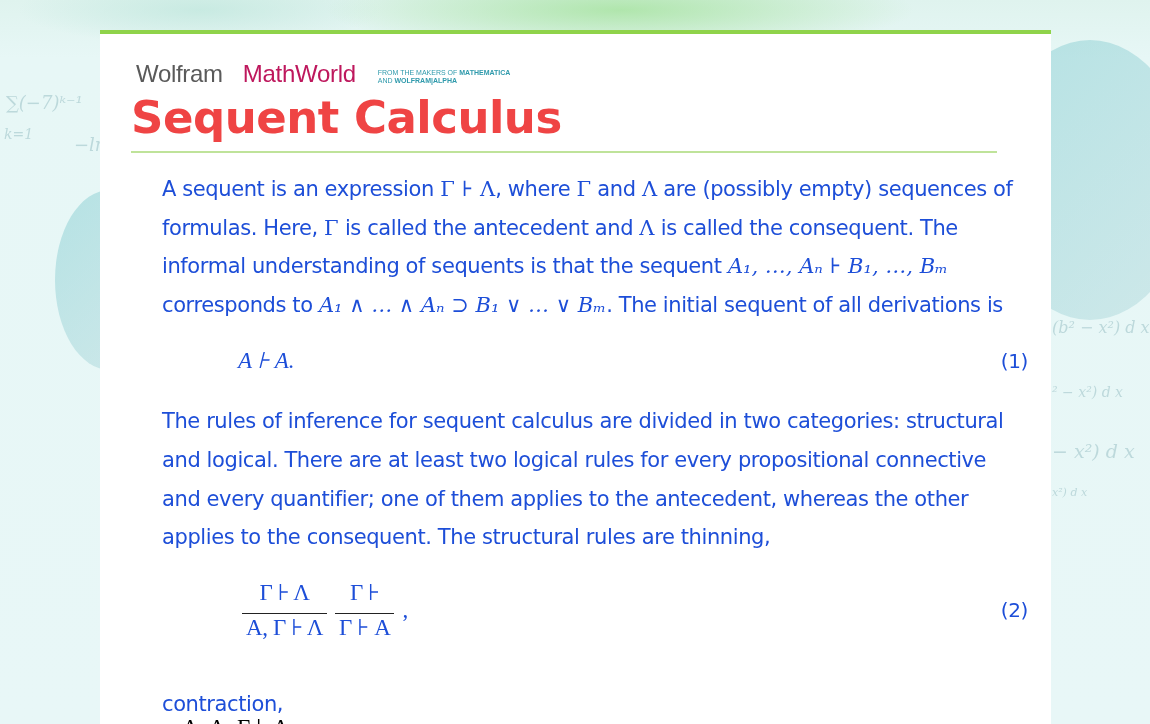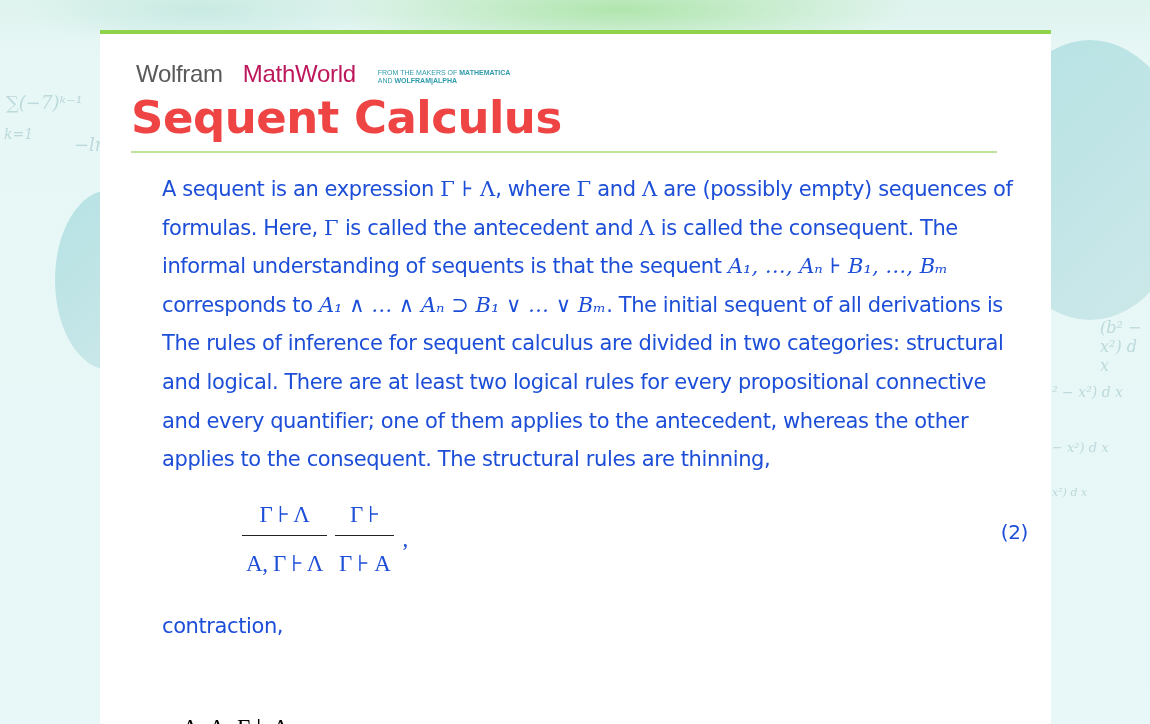--- a/index.html
+++ b/index.html
@@ -50,59 +50,63 @@
   }
   .math { font-family: "DejaVu Serif", "Liberation Serif", serif; letter-spacing: 0; }
   .eq-row { position: relative; height: 78px; }
   .eq-row .eq { position: absolute; left: 76px; top: 18px; font-family: "Liberation Serif", serif; font-size: 23px; }
   .eq-row .eqnum { position: absolute; right: 0; top: 18px; font-size: 20px; }
   p { margin: 0; }
   .frac-row { position: relative; height: 128px; }
   .fracs { position: absolute; left: 80px; top: 22px; display: flex; align-items: center; gap: 8px; font-family: "Liberation Serif", serif; font-size: 23px; line-height: 28px; }
   .frac { display: inline-flex; flex-direction: column; align-items: center; }
   .frac .num { padding: 0 4px 6px; }
-  .frac .den { border-top: 1.5px solid #222; padding: 14px 4px 0; }
+  .frac .den { border-top: 1.5px solid #222; padding: 0 4px 0; }
   .frac-row .eqnum { position: absolute; right: 0; top: 34px; font-size: 20px; }
   .cut { font-family: "Liberation Serif", serif; font-size: 23px; position: absolute; left: 82px; top: 700px; }
 </style>
 </head>
 <body>
 
 <div class="bg"></div>
 
 <div class="shape" style="left:55px;top:190px;width:110px;height:180px;"></div>
 <div class="shape" style="left:990px;top:40px;width:200px;height:280px;"></div>
 <div class="deco" style="left:6px;top:92px;font-size:18px;">
   <span>∑(−7)ᵏ⁻¹</span>
 </div>
 <div class="deco" style="left:4px;top:126px;font-size:14px;">k=1</div>
 <div class="deco" style="left:74px;top:134px;font-size:18px;">−ln</div>
-<div class="deco" style="left:1052px;top:318px;font-size:16px;padding-left:48px;">(b² − x²)  d x</div>
+<div class="deco" style="left:1052px;top:318px;font-size:16px;">(b² − x²)  d x</div>
 <div class="deco" style="left:1052px;top:384px;font-size:14px;">² − x²)  d x</div>
-<div class="deco" style="left:1052px;top:440px;font-size:13px;">− x²)  d x</div>
+<div class="deco" style="left:1052px;top:440px;font-size:19px;">− x²)  d x</div>
 <div class="deco" style="left:1052px;top:486px;font-size:11px;">x²)  d x</div>
 
 <div class="page">
   <a class="brand">
     <span class="brand-wolfram">Wolfram</span>
     <span class="brand-mathworld">MathWorld</span>
     <span class="brand-tag">
       <span>FROM THE MAKERS OF </span><b>MATHEMATICA</b><br>
       <span>AND </span><b>WOLFRAM|ALPHA</b>
     </span>
   </a>
 
   <h1 class="title">Sequent Calculus</h1>
   <div class="rule"></div>
 
   <div class="content">
     <p>
       <span>A sequent is an expression </span><span class="math">Γ ⊦ Λ</span><span>, where </span><span class="math">Γ</span><span> and </span><span class="math">Λ</span><span> are (possibly empty) sequences of formulas. Here, </span><span class="math">Γ</span><span> is called the antecedent and </span><span class="math">Λ</span><span> is called the consequent. The informal understanding of sequents is that the sequent </span><span class="math" style="font-style:italic">A₁, …, Aₙ ⊦ B₁, …, Bₘ</span><span> corresponds to </span><span class="math" style="font-style:italic">A₁ ∧ … ∧ Aₙ ⊃ B₁ ∨ … ∨ Bₘ</span><span>. The initial sequent of all derivations is</span>
     </p>
 
+    <div class="eq-row">
+      <span class="eq math" style="font-style:italic">A ⊦ A.</span>
+      <span class="eqnum">(1)</span>
+    </div>
 
     <p>The rules of inference for sequent calculus are divided in two categories: structural and logical. There are at least two logical rules for every propositional connective and every quantifier; one of them applies to the antecedent, whereas the other applies to the consequent. The structural rules are thinning,</p>
 
     <div class="frac-row">
       <div class="fracs">
         <span class="frac">
           <span class="num">Γ ⊦ Λ</span>
           <span class="den">A, Γ ⊦ Λ</span>
         </span>
         <span class="frac">

